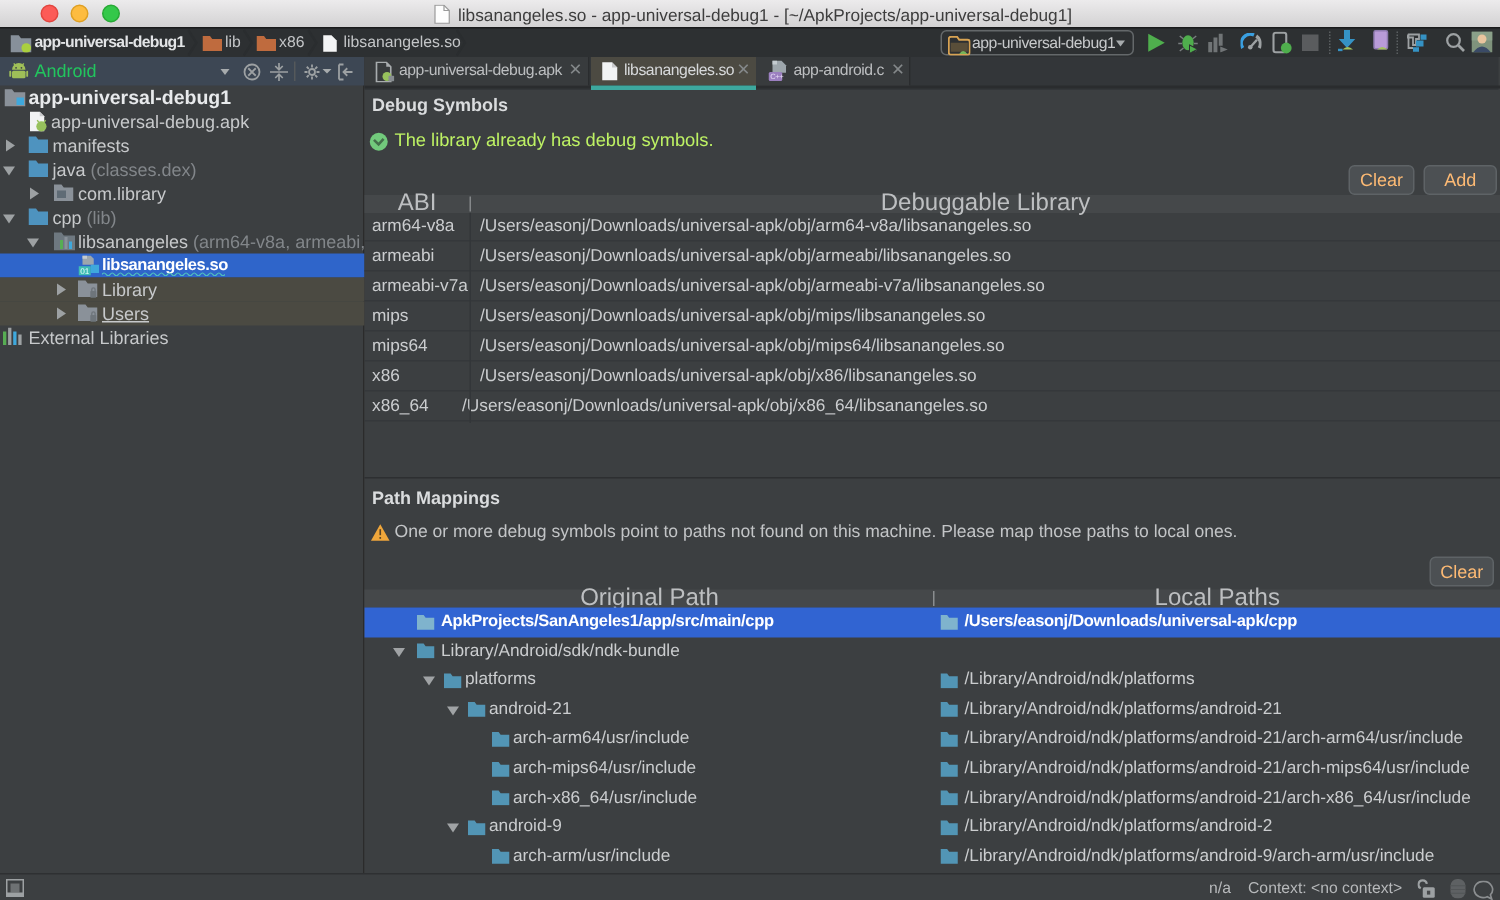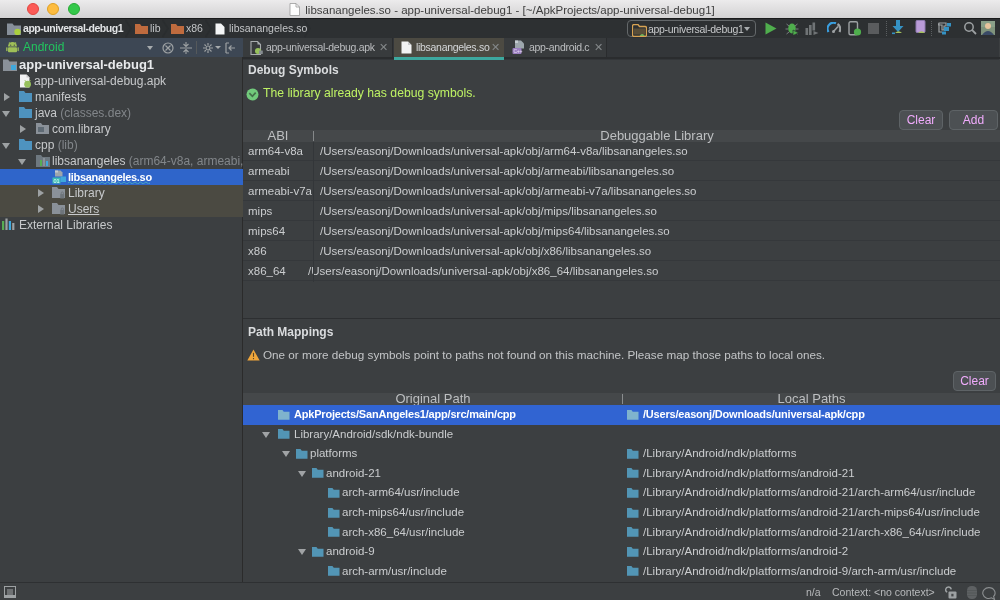--- a/index.html
+++ b/index.html
@@ -33,24 +33,24 @@
 .arr-d { border-top:6.5px solid #9da1a3; border-left:4px solid transparent; border-right:4px solid transparent; margin-top:2.5px; }
 .ticon { position:absolute; top:1px; }
 
 
 #editor { position:absolute; left:243px; top:38px; width:757px; height:544px; background:#3c3f41; }
 #tabbar { position:absolute; left:0; top:0; width:756px; height:22px; background:#333639; }
 .tab { position:absolute; top:0; height:19px; line-height:19px; font-size:10.5px; letter-spacing:-0.3px; color:#bcbec0; white-space:nowrap; overflow:hidden; }
 .tabx { color:#84888a; font-size:11px; }
 h3.sec { font-size:12px; font-weight:bold; color:#dadcde; }
 .btn { position:absolute; height:20px; background:#4c5053; border:1px solid #5e6366; border-radius:4px;
-  color:#f0abfc; font-size:12px; text-align:center; line-height:18px; }
-
-
-.thead { position:absolute; background:#45484a; color:#bdbfc1; font-size:13px; }
+  color:#fdba74; font-size:12px; text-align:center; line-height:18px; }
+
+
+.thead { position:absolute; background:#45484a; color:#bdbfc1; font-size:16px; }
 .trow { position:absolute; font-size:11.5px; color:#cbcdcf; white-space:nowrap; overflow:hidden; }
 
 
 #statusbar { position:absolute; left:0; top:582px; width:1000px; height:18px; background:#3c3f41; border-top:1px solid #2e3032; font-size:10.5px; color:#b7b9bb; }
 </style>
 </head>
 <body>
 
 <div id="titlebar">
   <div class="tl" style="left:27px; background:#fc5b57; border:0.5px solid #e2463f;"></div>

